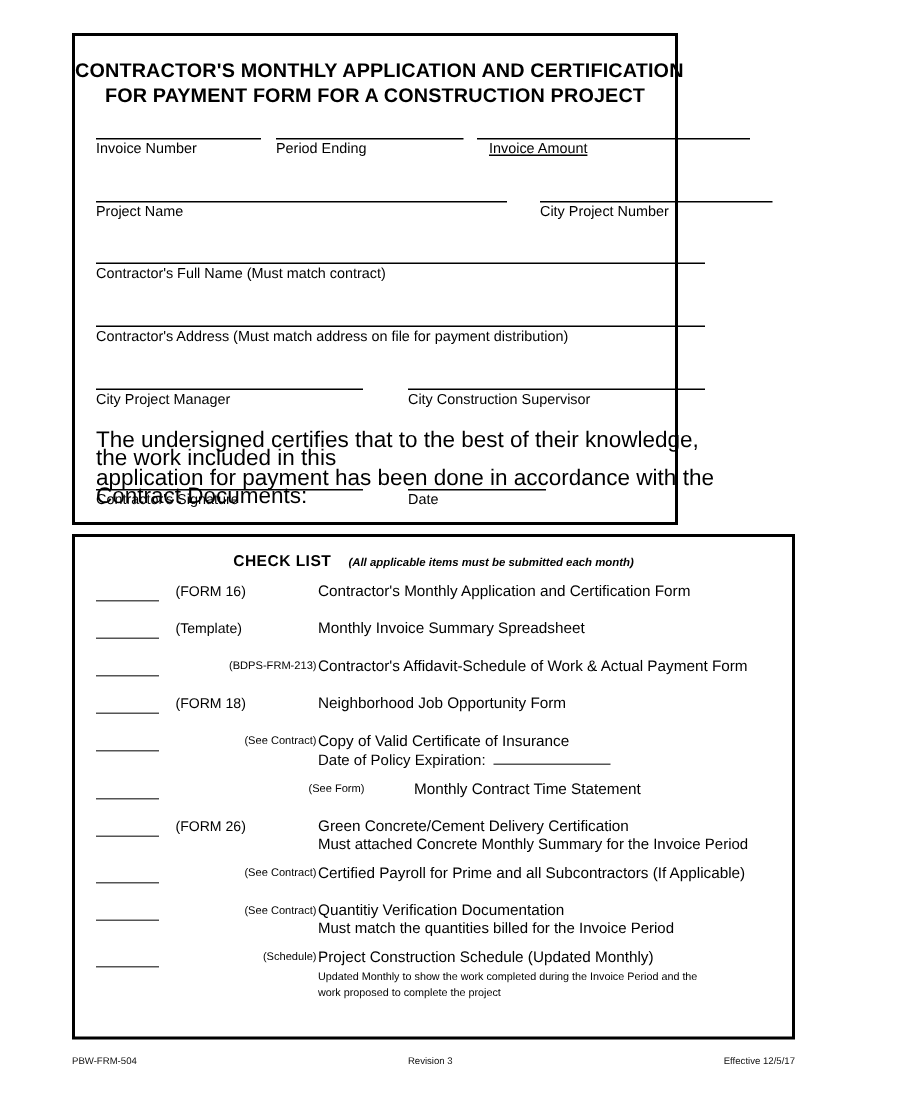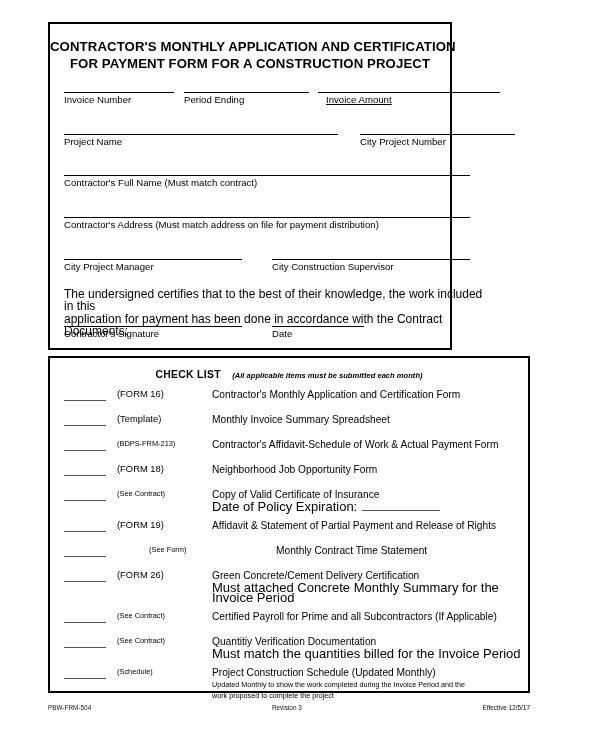--- a/index.html
+++ b/index.html
@@ -55,21 +55,21 @@
   .flabel {
     position: absolute;
     font-size: 9.6px;
     line-height: 11px;
     white-space: nowrap;
     color: #000;
   }
 
   .cert-text {
     position: absolute;
-    font-size: 12px;
+    font-size: 15px;
     line-height: 12.4px;
     width: 420px;
   }
 
   
   .box-lower {
     position: absolute;
     left: 48px;
     top: 356px;
     width: 482px;
@@ -119,32 +119,33 @@
     width: 105px;
     padding-left: 11px;
     box-sizing: border-box;
     font-size: 9.4px;
     line-height: 12px;
     white-space: nowrap;
   }
   .cl-code.small {
     font-size: 7.4px;
     line-height: 12px;
+    text-align: right;
   }
   .cl-body {
     flex: 1 1 auto;
     padding-left: 1px;
   }
   .cl-main {
     font-size: 10.2px;
     line-height: 13px;
     white-space: nowrap;
   }
   .cl-note {
-    font-size: 13px;
+    font-size: 10px;
     line-height: 10px;
     margin-top: 1px;
   }
   .cl-note-2 {
     font-size: 7.2px;
     line-height: 9.6px;
     margin-top: 1px;
     width: 300px;
   }
   .expiry-line {
@@ -257,27 +258,20 @@
           </div>
         </div>
         <div class="cl-row" style="margin-bottom: 7px;">
           <div class="cl-blank"></div>
           <div class="cl-code small">(See Contract)</div>
           <div class="cl-body">
             <div class="cl-main">Copy of Valid Certificate of Insurance</div>
             <div class="cl-note"><span>Date of Policy Expiration:</span><span class="expiry-line"></span></div>
           </div>
         </div>
-        <div class="cl-row" style="margin-bottom: 7px;">
-          <div class="cl-blank"></div>
-          <div class="cl-code">(FORM 19)</div>
-          <div class="cl-body">
-            <div class="cl-main">Affidavit &amp; Statement of Partial Payment and Release of Rights</div>
-          </div>
-        </div>
         <div class="cl-row" style="margin-bottom: 7px; gap: 32px;">
           <div class="cl-blank"></div>
           <div class="cl-code small">(See Form)</div>
           <div class="cl-body">
             <div class="cl-main">Monthly Contract Time Statement</div>
           </div>
         </div>
         <div class="cl-row" style="margin-bottom: 7px;">
           <div class="cl-blank"></div>
           <div class="cl-code">(FORM 26)</div>

